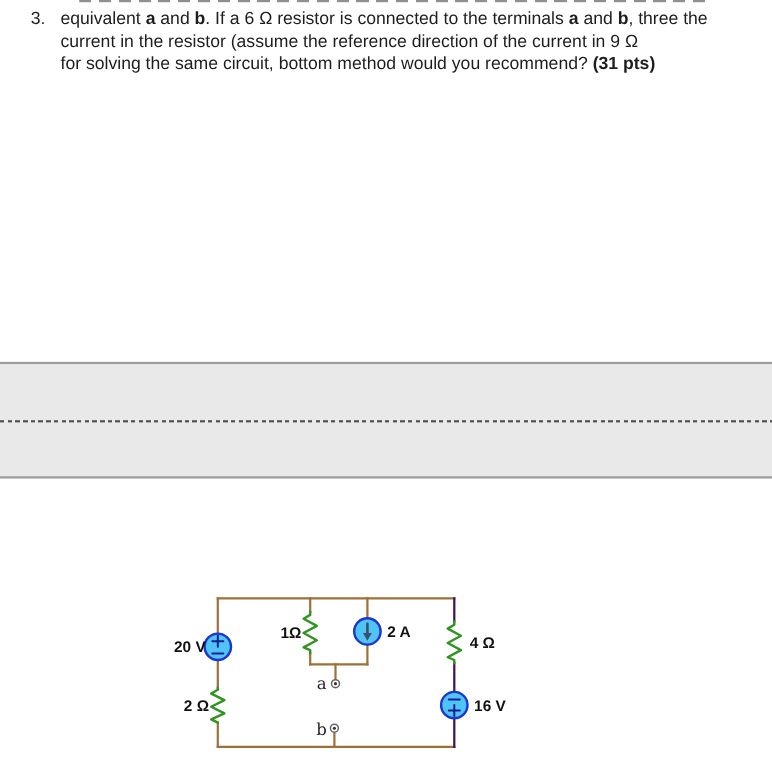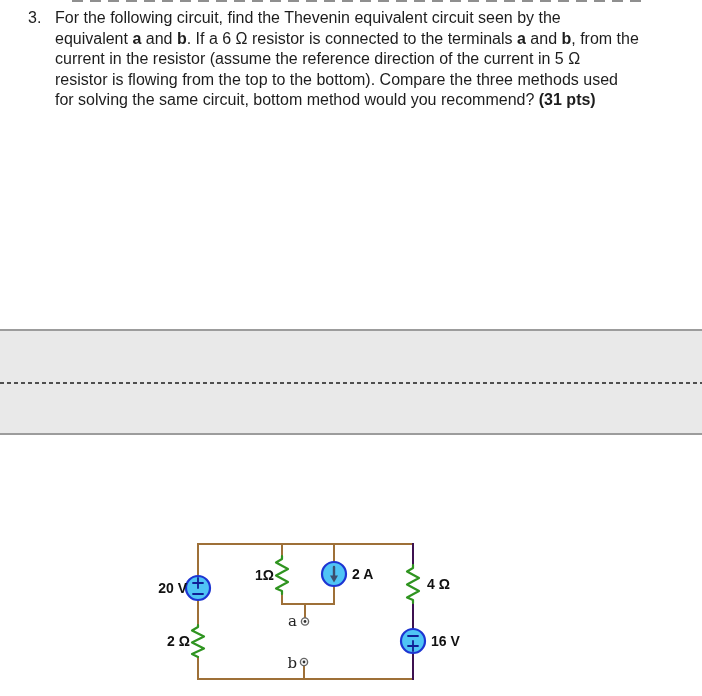--- a/index.html
+++ b/index.html
@@ -42,24 +42,22 @@
 <body>
 
 <div class="page">
 
   <div class="top-artifact"></div>
 
   <div class="question">
     <div class="qwrap">
       <div class="qnum">3.</div>
       <div id="question-lines">
-          <div class="qline"><span>For the following circuit, find the Thevenin equivalent circuit seen by the</span></div>
-          <div class="qline"><span>equivalent </span><span class="bold">a</span><span> and </span><span class="bold">b</span><span>. If a 6 Ω resistor is connected to the terminals </span><span class="bold">a</span><span> and </span><span class="bold">b</span><span>, from the</span></div>
-          <div class="qline"><span>current in the resistor (assume the reference direction of the current in 5 Ω</span></div>
-          <div class="qline"><span>resistor is flowing from the top to the bottom). Compare the three methods used</span></div>
+          <div class="qline"><span>equivalent </span><span class="bold">a</span><span> and </span><span class="bold">b</span><span>. If a 6 Ω resistor is connected to the terminals </span><span class="bold">a</span><span> and </span><span class="bold">b</span><span>, three the</span></div>
+          <div class="qline"><span>current in the resistor (assume the reference direction of the current in 9 Ω</span></div>
           <div class="qline"><span>for solving the same circuit, bottom method would you recommend? </span><span class="bold">(31 pts)</span></div>
         </div>
     </div>
   </div>
 
   <div class="band">
     <div class="dashline"></div>
   </div>
 
   <svg class="circuit" width="340" height="166" viewBox="140 530 340 166" xmlns="http://www.w3.org/2000/svg">

